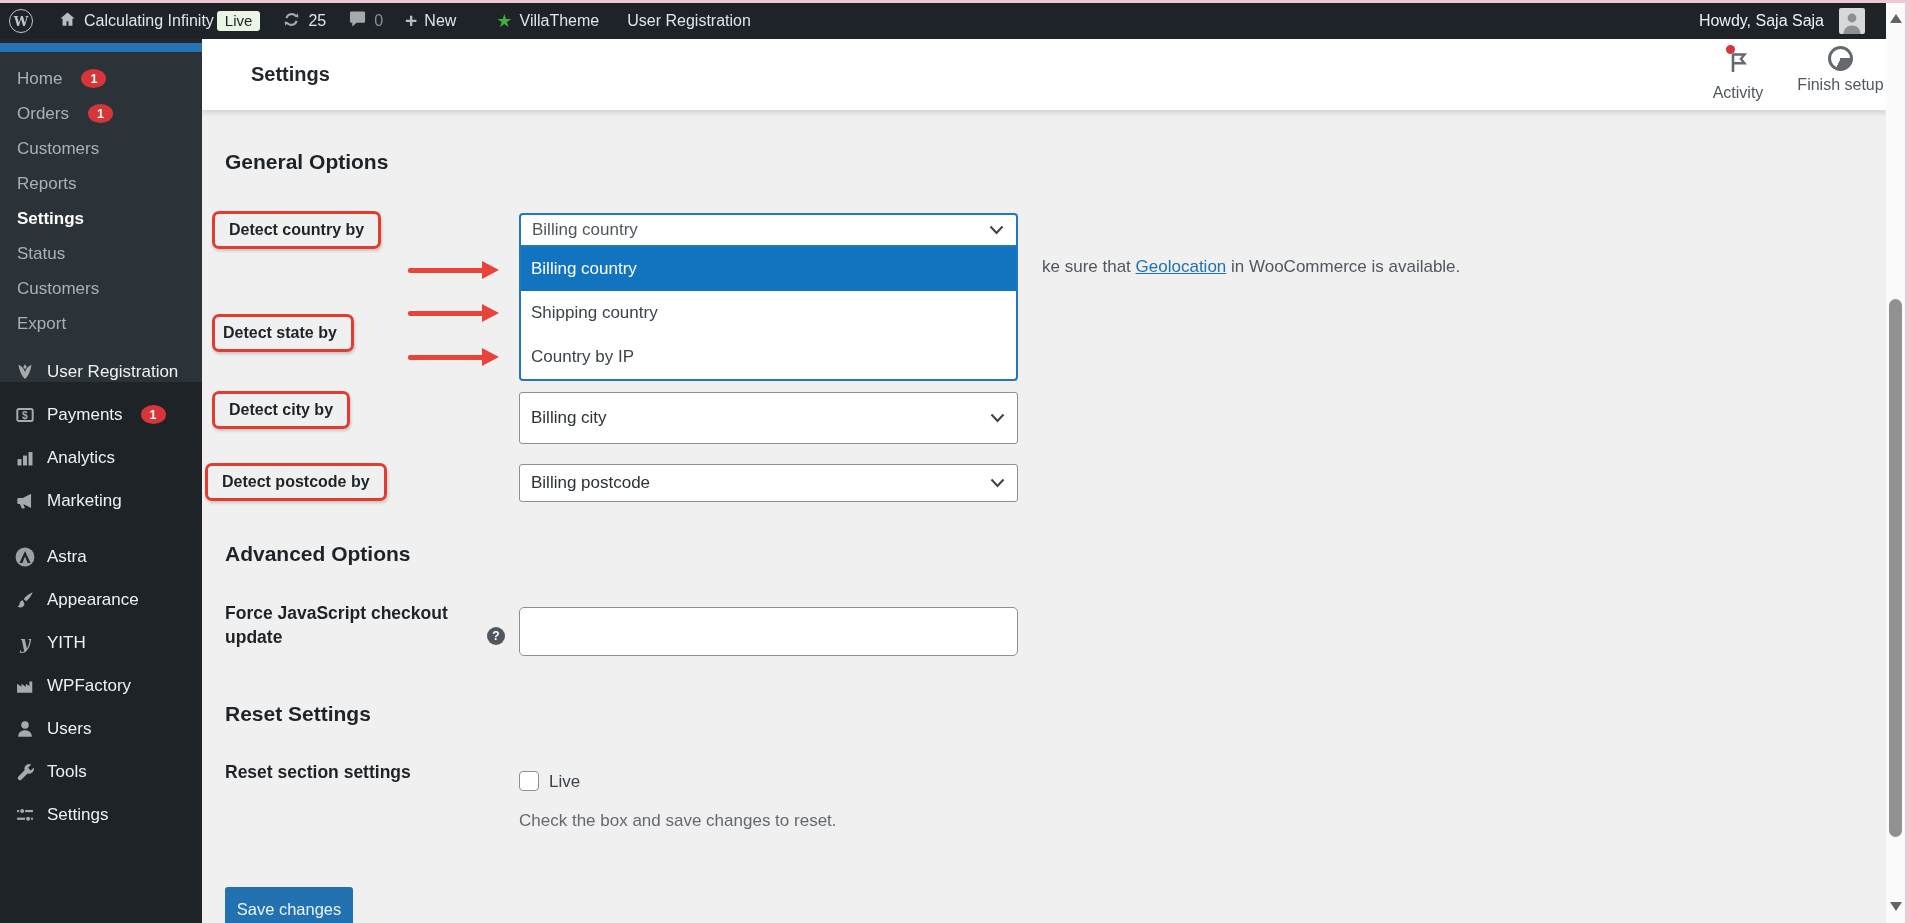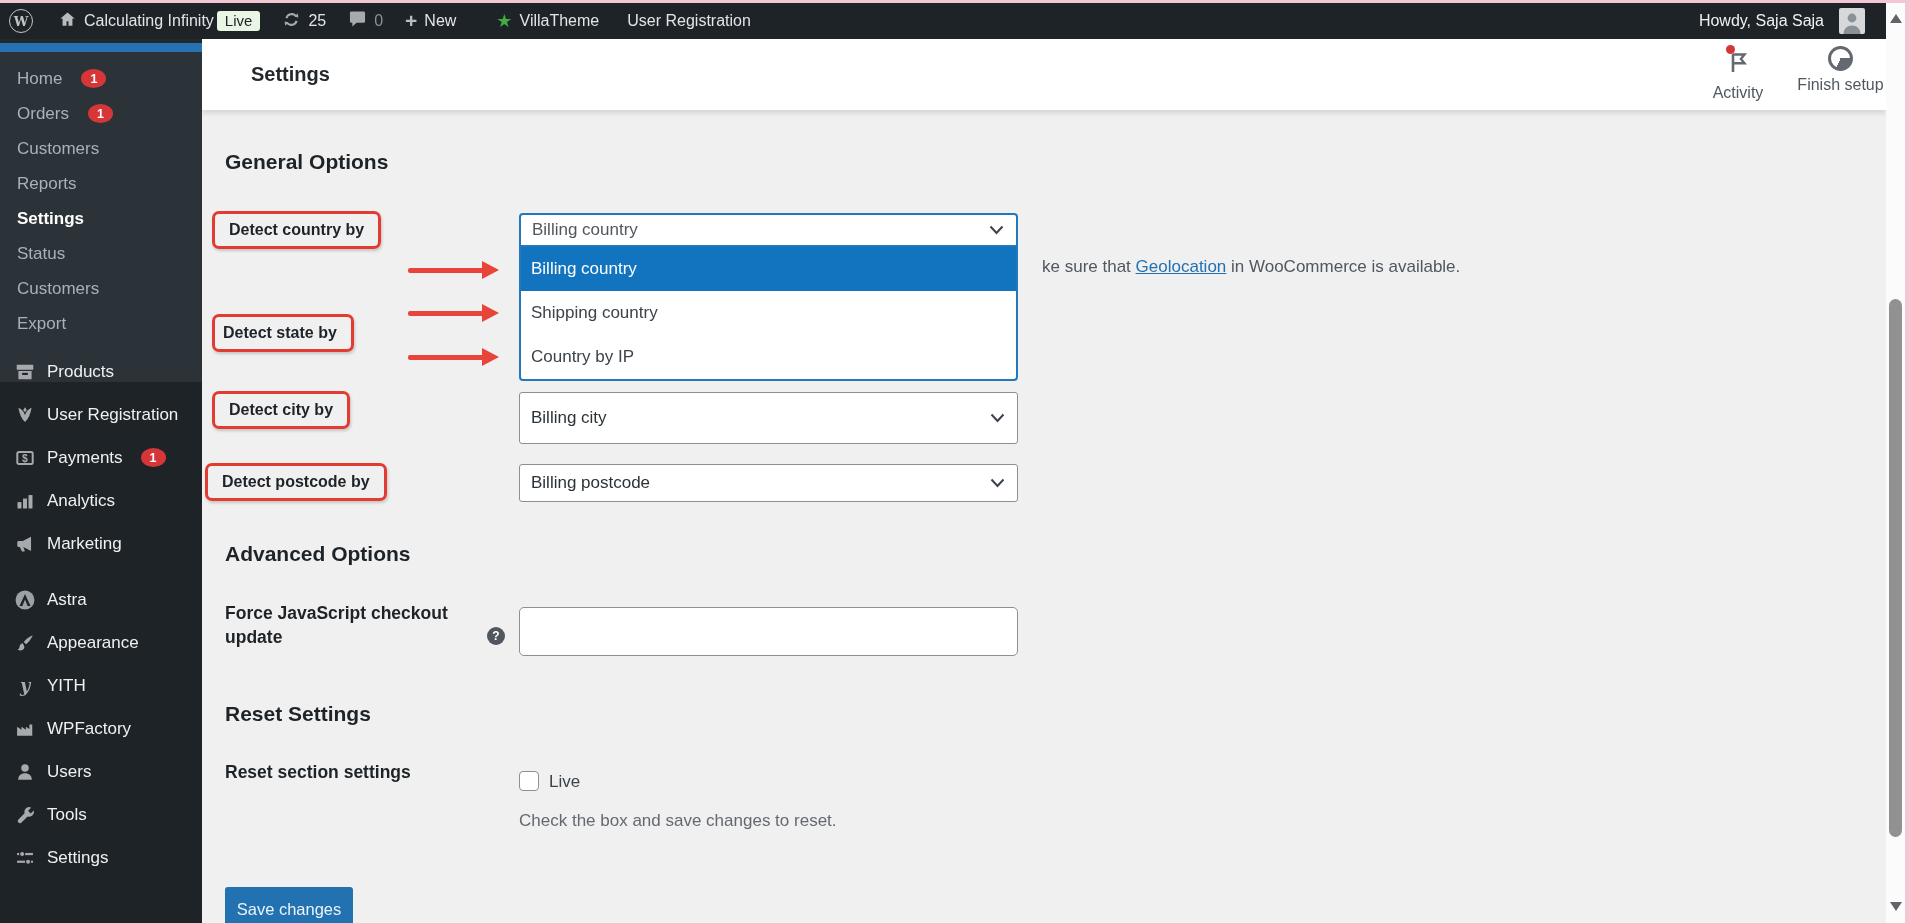--- a/index.html
+++ b/index.html
@@ -180,29 +180,20 @@
         <span>Customers</span>
       </div>
       <div class="submenu-item">
         <span>Export</span>
       </div>
     </div>
   <div class="abs" id="mainmenu">
       <div class="menu-item">
         <span class="mi-icon">
           <svg width="22" height="22" viewBox="0 0 20 20">
-            <path d="M2.5 3.5 h15 v4.4 h-15 Z M4 9.2 h12 v7.3 H4 Z" fill="#a7aaad"></path>
-            <rect x="7.4" y="10.8" width="5.2" height="1.9" fill="#1d2327"></rect>
-          </svg>
-        </span>
-        <span>Products</span>
-      </div>
-      <div class="menu-item">
-        <span class="mi-icon">
-          <svg width="22" height="22" viewBox="0 0 20 20">
             <path d="M4 3.5 C5 9.5 7 13.8 10 16.3 C13 13.8 15 9.5 16 3.5 C13 4.6 11 6.8 10 10.2 C9 6.8 7 4.6 4 3.5 Z" fill="#a7aaad"></path>
             <path d="M10 3 l1.6 2.4 L10 7.6 8.4 5.4 Z" fill="#a7aaad"></path>
           </svg>
         </span>
         <span>User Registration</span>
       </div>
       <div class="menu-item">
         <span class="mi-icon">
           <svg width="22" height="22" viewBox="0 0 20 20">
             <rect x="3" y="4.5" width="14" height="11" rx="1.4" fill="none" stroke="#a7aaad" stroke-width="1.8"></rect>

